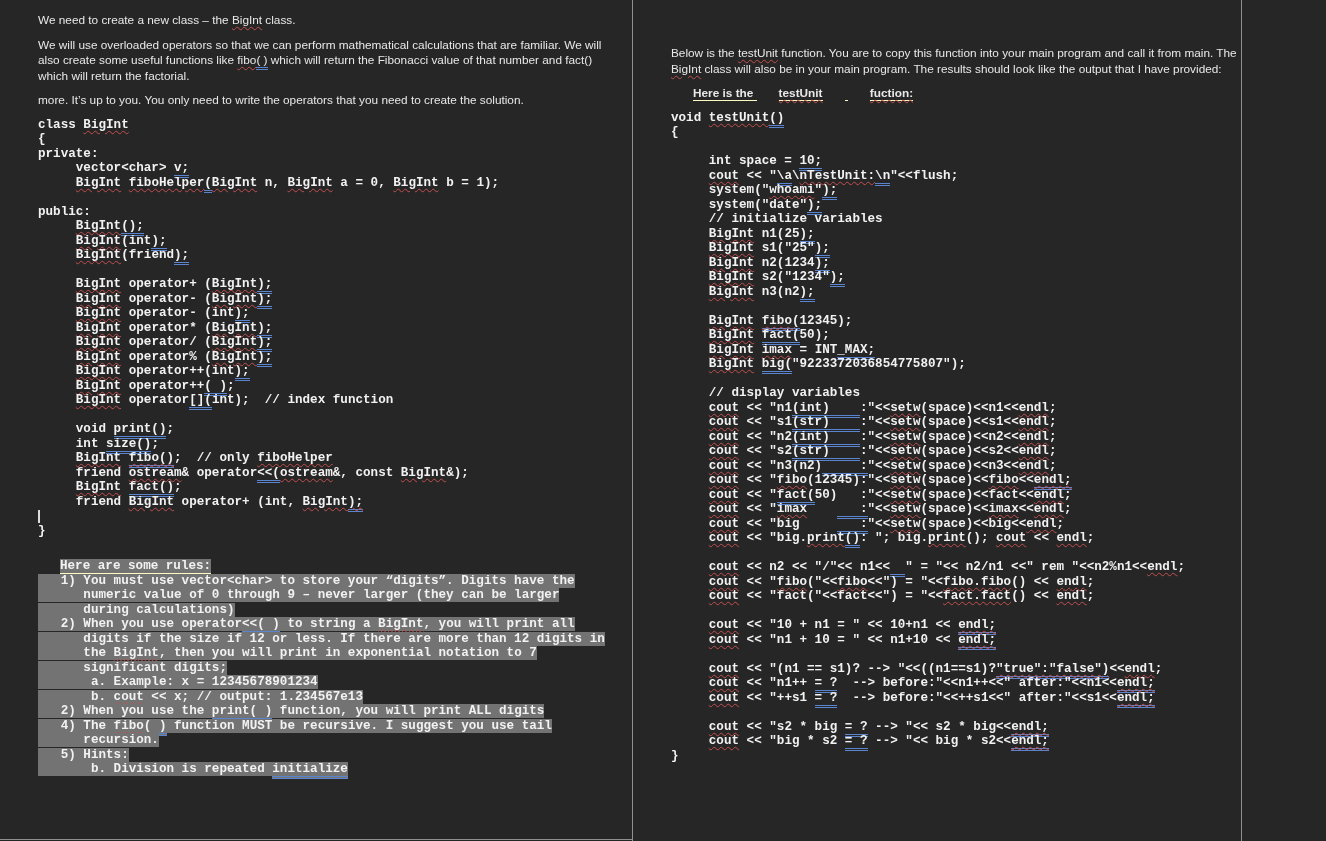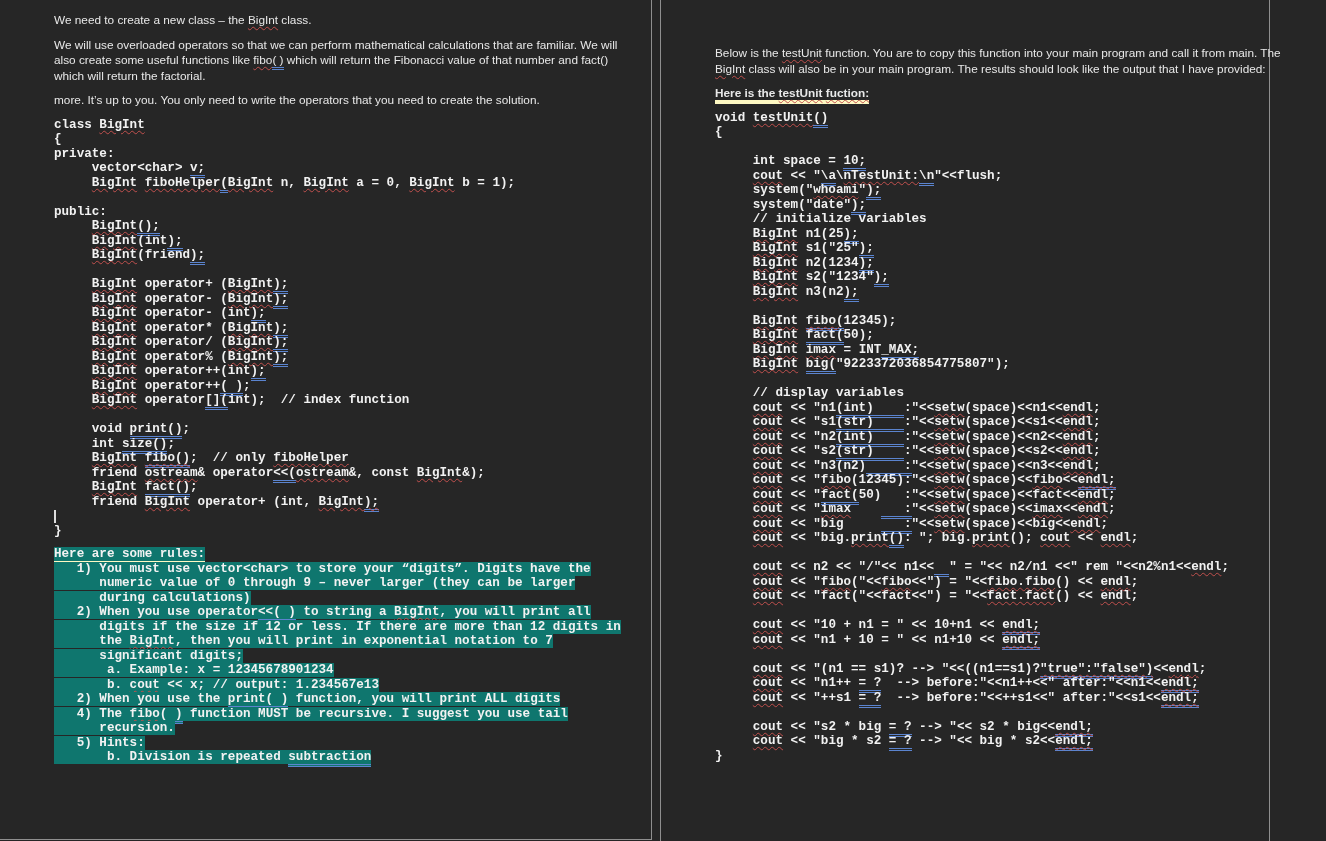--- a/index.html
+++ b/index.html
@@ -1,36 +1,36 @@
 <!DOCTYPE html>
 <html><head>
 <meta charset="utf-8">
 <style>
   html,body{margin:0;padding:0;background:#262626;}
   .canvas{position:relative;width:1326px;height:841px;background:#262626;overflow:hidden;}
-  .page{position:absolute;top:0;box-sizing:border-box;background:#262626;padding-left:16px;}
+  .page{position:absolute;top:0;box-sizing:border-box;background:#262626;}
   .page-left{left:0;width:652px;height:840px;border-right:1px solid #8f8f8f;border-bottom:1px solid #8f8f8f;}
-  .page-right{left:660px;width:610px;height:841px;border-left:1px solid #8f8f8f;border-right:1px solid #8f8f8f;}
+  .page-right{left:632px;width:610px;height:841px;border-left:1px solid #8f8f8f;border-right:1px solid #8f8f8f;}
   .page-inner-left{padding:13px 6px 0 38px;}
   .page-inner-right{padding:46px 6px 0 38px;}
   .block{margin:0 0 9px 0;}
-  .style-code{margin-bottom:9px;}
+  .style-code{margin-bottom:21px;}
   .block:last-child{margin-bottom:0;}
   .style-body .ln,.style-body-bold .ln{
     font-family:"Liberation Sans",sans-serif;font-size:11.8px;line-height:15.6px;
     color:#e8e8e8;white-space:pre;min-height:15.6px;}
   .style-body-bold .ln{font-weight:bold;}
   .style-code .ln{
     font-family:"Liberation Mono","DejaVu Sans Mono",monospace;font-size:12.6px;font-weight:bold;
     line-height:14.5px;color:#f2f2f2;white-space:pre;min-height:14.5px;}
   .m-r{text-decoration-line:underline;text-decoration-style:wavy;text-decoration-color:#c0504d;
        text-decoration-thickness:1px;text-underline-offset:2px;}
   .m-b{border-bottom:3px double #5b84cf;}
-  .m-u{border-bottom:4px solid #fef9c3;}
-  .m-h{background:#0f766e;}
+  .m-u{border-bottom:1px solid #fef9c3;margin-left:22px;}
+  .m-h{background:#737373;}
   .cursor{display:inline-block;width:1.5px;height:13px;background:#dddddd;vertical-align:text-bottom;}
 </style>
 </head>
 <body>
 
 <div class="canvas">
   <div class="page page-left">
     <div class="page-inner-left">
         <div class="block style-body">
           <div class="ln"><span>We need to create a new class – the </span><span class="m-r">BigInt</span><span> class.</span></div>
@@ -82,21 +82,21 @@
           <div class="ln"><span class="m-h">   2) When you use operator</span><span class="m-h m-b">&lt;&lt;( )</span><span class="m-h"> to string a </span><span class="m-h m-r">BigInt</span><span class="m-h">, you will print all</span></div>
           <div class="ln"><span class="m-h">      digits if the size if 12 or less. If there are more than 12 digits in</span></div>
           <div class="ln"><span class="m-h">      the </span><span class="m-h m-r">BigInt</span><span class="m-h">, then you will print in exponential notation to 7</span></div>
           <div class="ln"><span class="m-h">      significant </span><span class="m-h m-b">digits;</span></div>
           <div class="ln"><span class="m-h">       a. Example: x = 12345678901234</span></div>
           <div class="ln"><span class="m-h">       b. </span><span class="m-h m-r">cout</span><span class="m-h"> &lt;&lt; x; // output: 1.234567e13</span></div>
           <div class="ln"><span class="m-h">   2) When you use the </span><span class="m-h m-b">print( )</span><span class="m-h"> function, you will print ALL digits</span></div>
           <div class="ln"><span class="m-h">   4) The </span><span class="m-h m-r">fibo</span><span class="m-h m-b">( )</span><span class="m-h"> function MUST be recursive. I suggest you use tail</span></div>
           <div class="ln"><span class="m-h">      recursion.</span></div>
           <div class="ln"><span class="m-h">   5) Hints:</span></div>
-          <div class="ln"><span class="m-h">       b. Division is repeated </span><span class="m-h m-b">subtraction</span></div>
+          <div class="ln"><span class="m-h">       b. Division is repeated </span><span class="m-h m-b">initialize</span></div>
         </div>
       </div>
   </div>
   <div class="page page-right">
     <div class="page-inner-right">
         <div class="block style-body">
           <div class="ln"><span>Below is the </span><span class="m-r">testUnit</span><span> function. You are to copy this function into your main program and call it from main. The</span></div>
           <div class="ln"><span class="m-r">BigInt</span><span> class will also be in your main program. The results should look like the output that I have provided:</span></div>
         </div>
         <div class="block style-body-bold">

